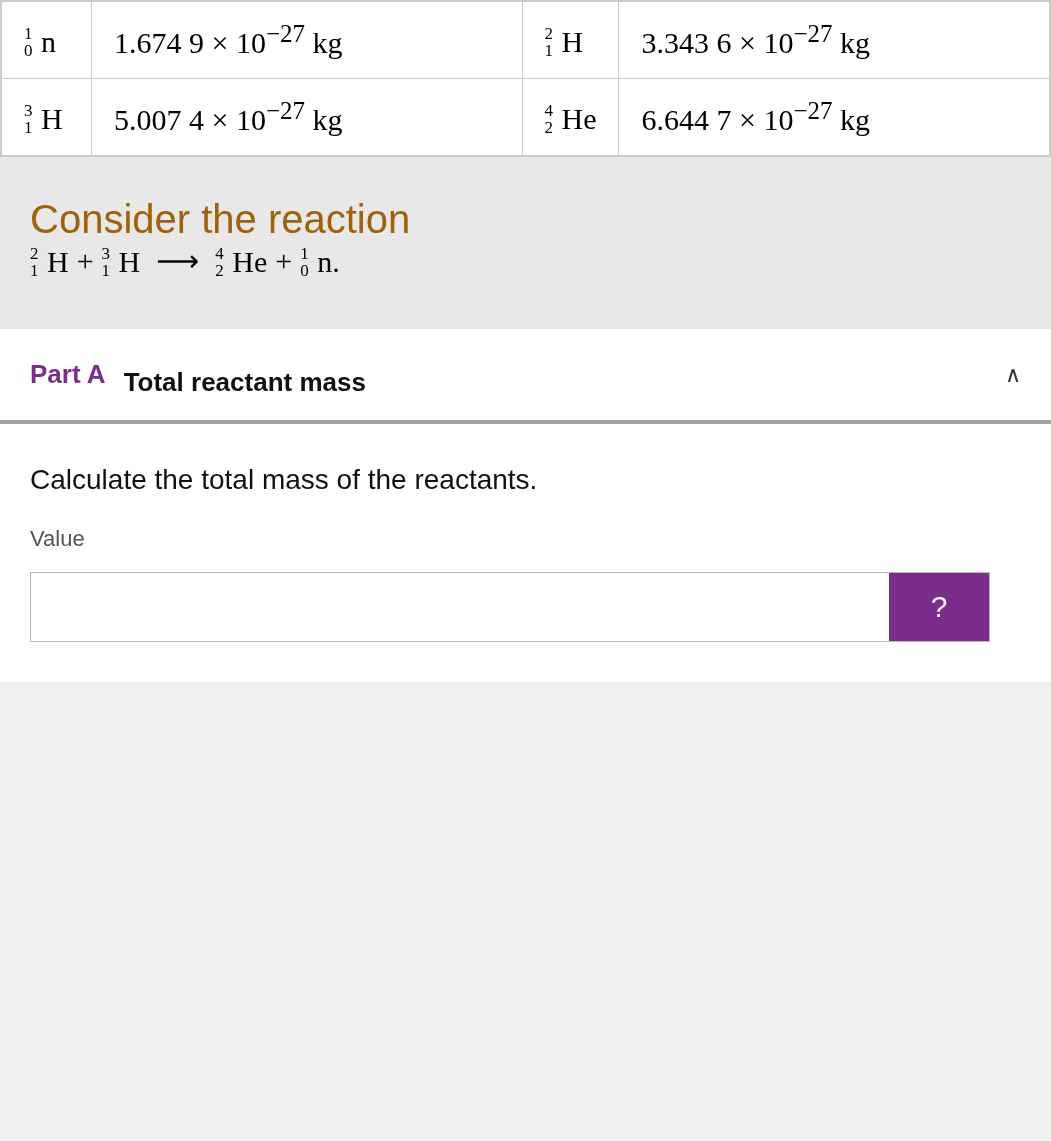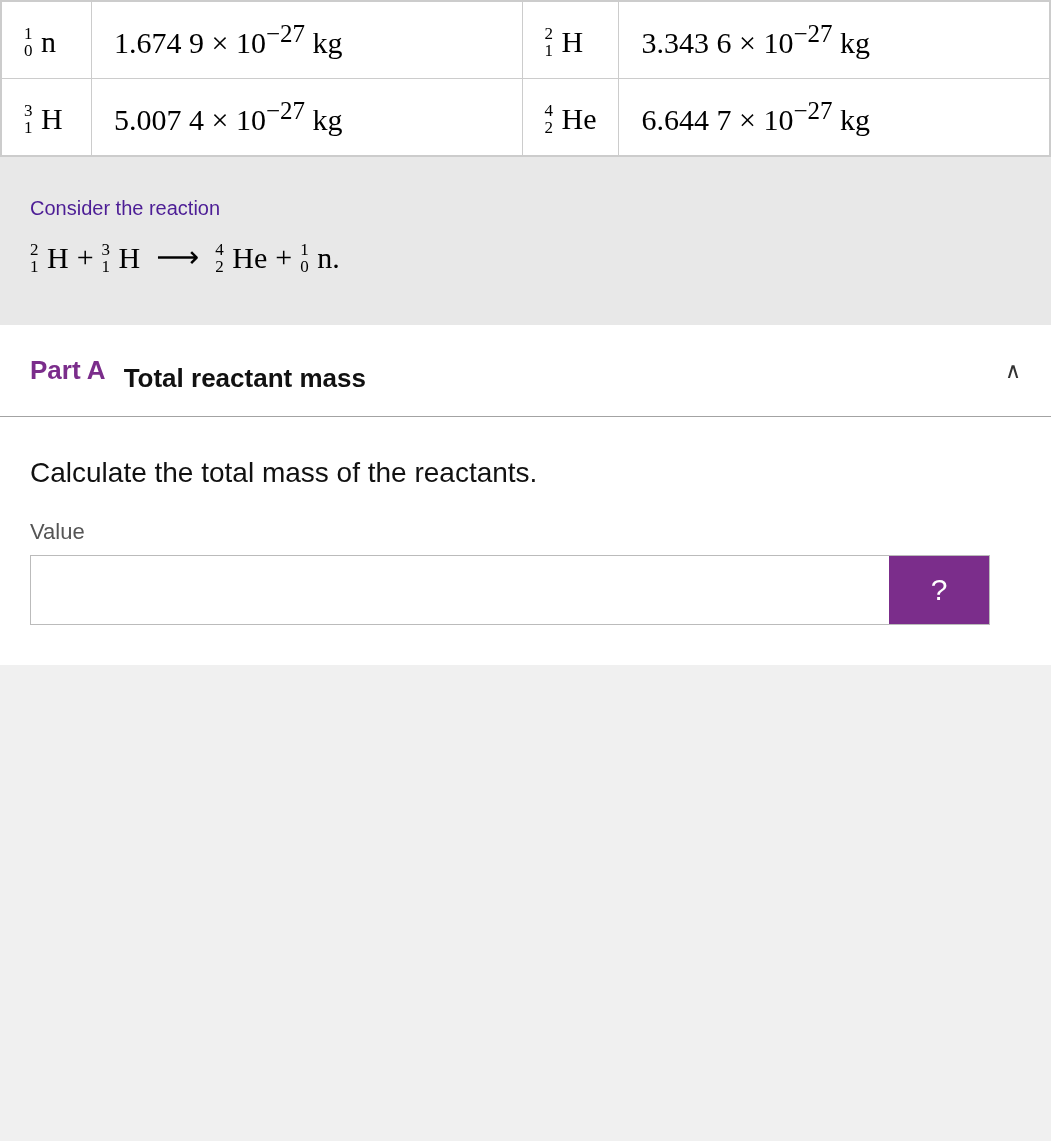--- a/index.html
+++ b/index.html
@@ -55,42 +55,41 @@
       font-size: 30px;
     }
 
     
     .reaction-section {
       background: #e8e8e8;
       padding: 40px 30px 50px 30px;
     }
 
     .reaction-title {
-      font-size: 20px;
-      font-family: Arial, sans-serif;
-      margin-bottom: 18px;
-      color: #4c1d95;
+      font-size: 40px;
+      font-family: Arial, sans-serif;
+      color: #a16207;
     }
 
     .reaction-formula {
       font-size: 30px;
       display: flex;
       align-items: center;
       gap: 8px;
       flex-wrap: wrap;
     }
 
     
     .part-a-header {
       background: #fff;
       padding: 22px 30px;
       display: flex;
       align-items: center;
       gap: 18px;
-      border-bottom: 1px solid #a3a3a3;
+      border-bottom: 4px solid #a3a3a3;
     }
 
     .part-a-label {
       color: #7b2d8b;
       font-size: 26px;
       font-weight: bold;
       font-family: Arial, sans-serif;
     }
 
     .part-a-title {
@@ -117,21 +116,21 @@
       font-size: 28px;
       font-family: Arial, sans-serif;
       color: #111;
       margin-bottom: 30px;
     }
 
     .value-label {
       font-size: 22px;
       font-family: Arial, sans-serif;
       color: #555;
-      margin-bottom: 10px;
+      margin-bottom: 20px;
     }
 
     .input-row {
       display: flex;
       align-items: stretch;
       width: 960px;
       height: 70px;
       border: 1.5px solid #bbb;
     }
 

